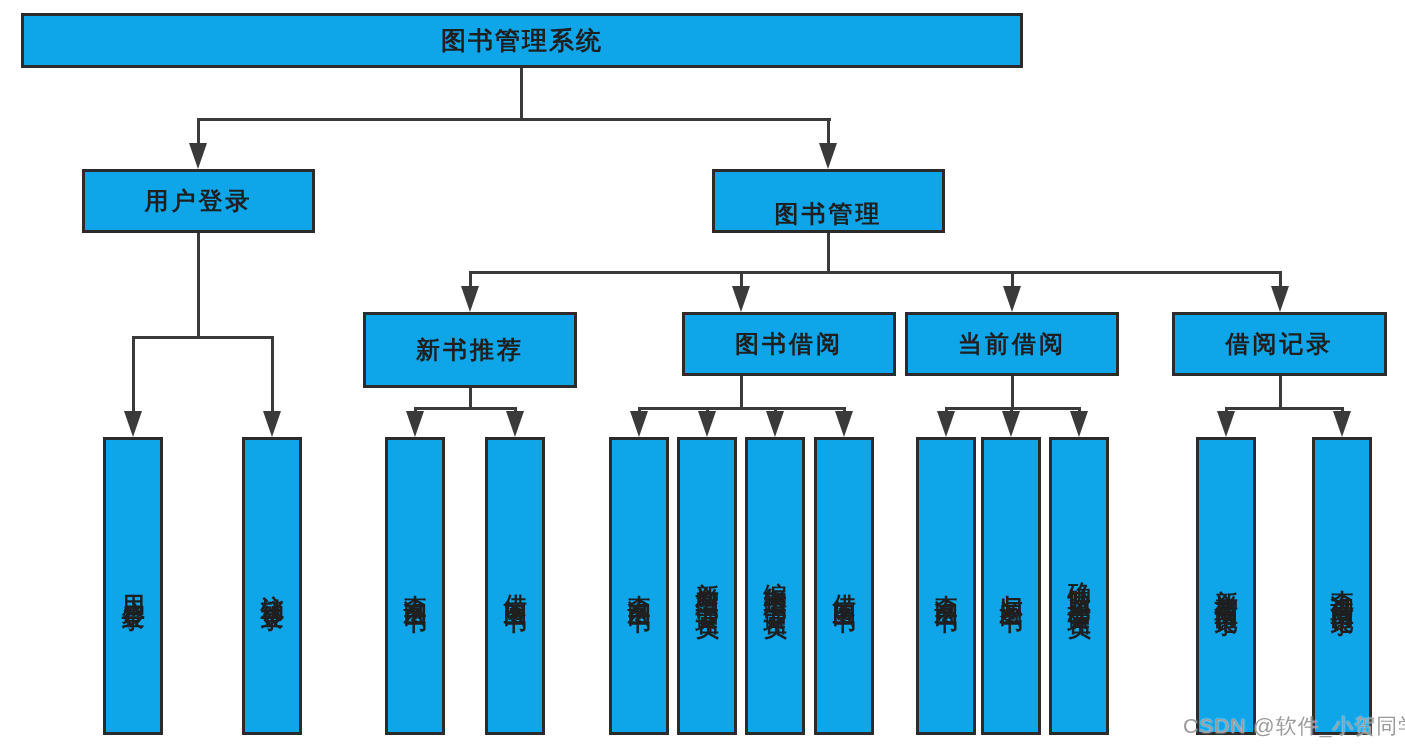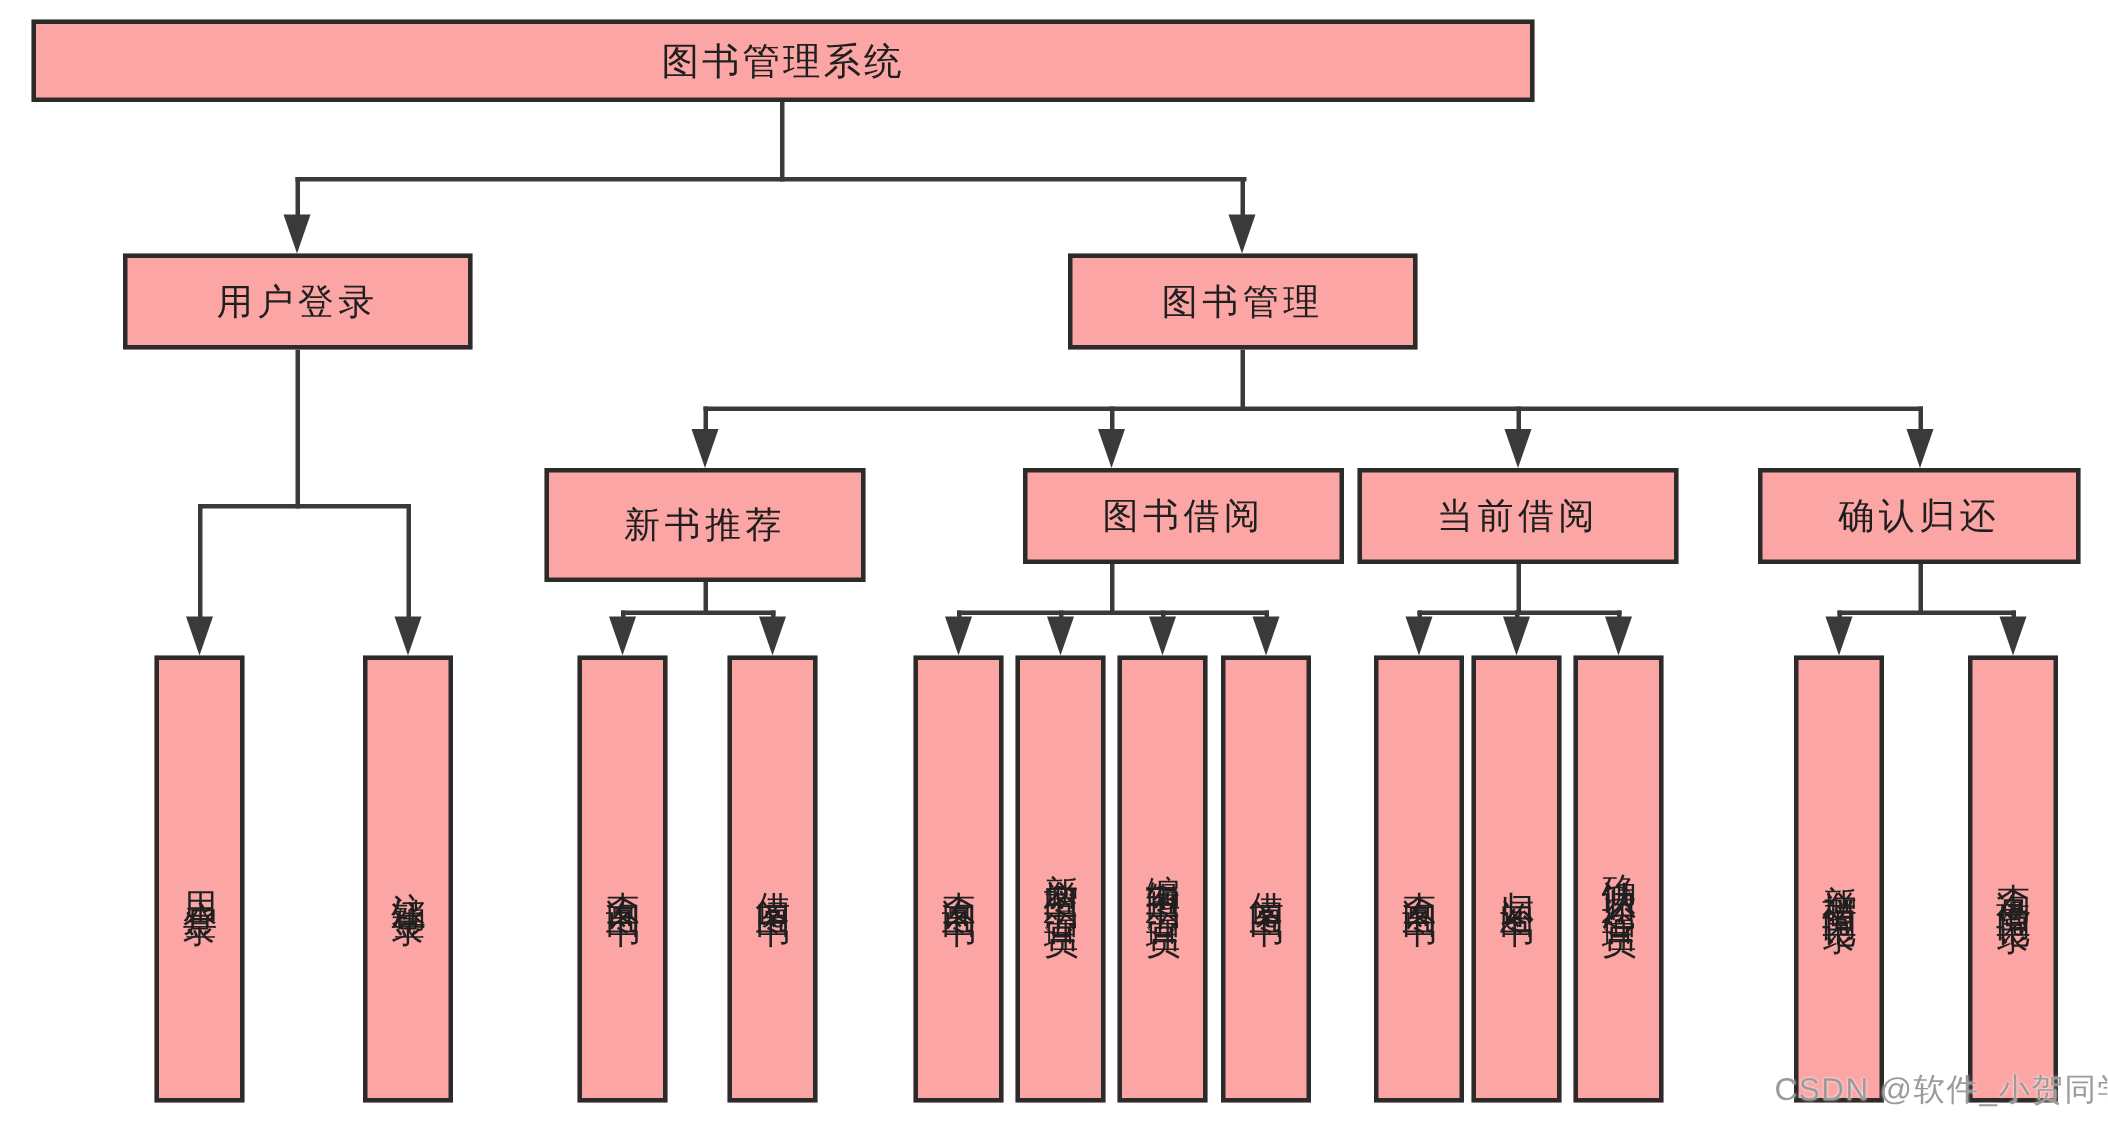--- a/index.html
+++ b/index.html
@@ -1,23 +1,24 @@
 <!DOCTYPE html>
 <html><head>
 <meta charset="utf-8">
 <style>
   html,body { margin:0; padding:0; background:#ffffff; }
   .canvas {
     position:relative; width:1405px; height:747px; background:#ffffff;
     font-family:"Liberation Sans", sans-serif; color:#1f1f1f; overflow:hidden;
   }
   .box {
-    position:absolute; box-sizing:border-box; background:#fca5a5;
+    position:absolute; box-sizing:border-box; background:#0ea5e9;
     border:3px solid #2b2b2b; display:flex; align-items:center; justify-content:center;
     z-index:2;
+    font-weight:bold;
   }
   .title-label { font-size:25px; letter-spacing:2px; white-space:nowrap; }
   .hlabel { font-size:24px; letter-spacing:3px; white-space:nowrap; }
   .vtext {
     writing-mode:vertical-rl; text-orientation:mixed;
     font-size:23px; letter-spacing:5px; line-height:1.2;
   }
   .vline { position:absolute; width:3px; background:#3a3a3a; z-index:1; }
   .hline { position:absolute; height:3px; background:#3a3a3a; z-index:1; }
   .arrow {
@@ -42,21 +43,21 @@
   <div class="vline" style="left:520px; top:68px;  height:53px;"></div>
   <div class="hline" style="left:197px; top:118px; width:634px;"></div>
   <div class="vline" style="left:197px; top:118px; height:28px;"></div>
   <div class="arrow" style="left:189px; top:143px;"></div>
   <div class="vline" style="left:827px; top:118px; height:28px;"></div>
   <div class="arrow" style="left:819px; top:143px;"></div>
 
   <div class="box" style="left:82px; top:169px; width:233px; height:64px;">
     <span class="hlabel">用户登录</span>
   </div>
-  <div class="box" style="left:712px; top:169px; width:233px; height:64px;">
+  <div class="box" style="left:712px; top:169px; width:233px; height:64px;align-items:flex-end;">
     <span class="hlabel">图书管理</span>
   </div>
 
   <div class="vline" style="left:197px; top:233px; height:106px;"></div>
   <div class="hline" style="left:132px; top:336px; width:142px;"></div>
   <div class="vline" style="left:132px; top:336px; height:77px;"></div>
   <div class="arrow" style="left:124px; top:411px;"></div>
   <div class="vline" style="left:271px; top:336px; height:77px;"></div>
   <div class="arrow" style="left:263px; top:411px;"></div>
 
@@ -74,21 +75,21 @@
   <div class="box" style="left:363px; top:312px; width:214px; height:76px;">
     <span class="hlabel">新书推荐</span>
   </div>
   <div class="box" style="left:634px; top:312px; width:214px; height:64px;margin-left:48px;">
     <span class="hlabel">图书借阅</span>
   </div>
   <div class="box" style="left:905px; top:312px; width:214px; height:64px;">
     <span class="hlabel">当前借阅</span>
   </div>
   <div class="box" style="left:1172px; top:312px; width:215px; height:64px;">
-    <span class="hlabel">确认归还</span>
+    <span class="hlabel">借阅记录</span>
   </div>
 
   <div class="vline" style="left:469px; top:376px; height:34px;"></div>
   <div class="hline" style="left:414px; top:407px; width:103px;"></div>
   <div class="vline" style="left:414px; top:407px; height:8px;"></div>
   <div class="arrow" style="left:406px; top:411px;"></div>
   <div class="vline" style="left:514px; top:407px; height:8px;"></div>
   <div class="arrow" style="left:506px; top:411px;"></div>
 
   <div class="vline" style="left:740px; top:376px; height:34px;"></div>

